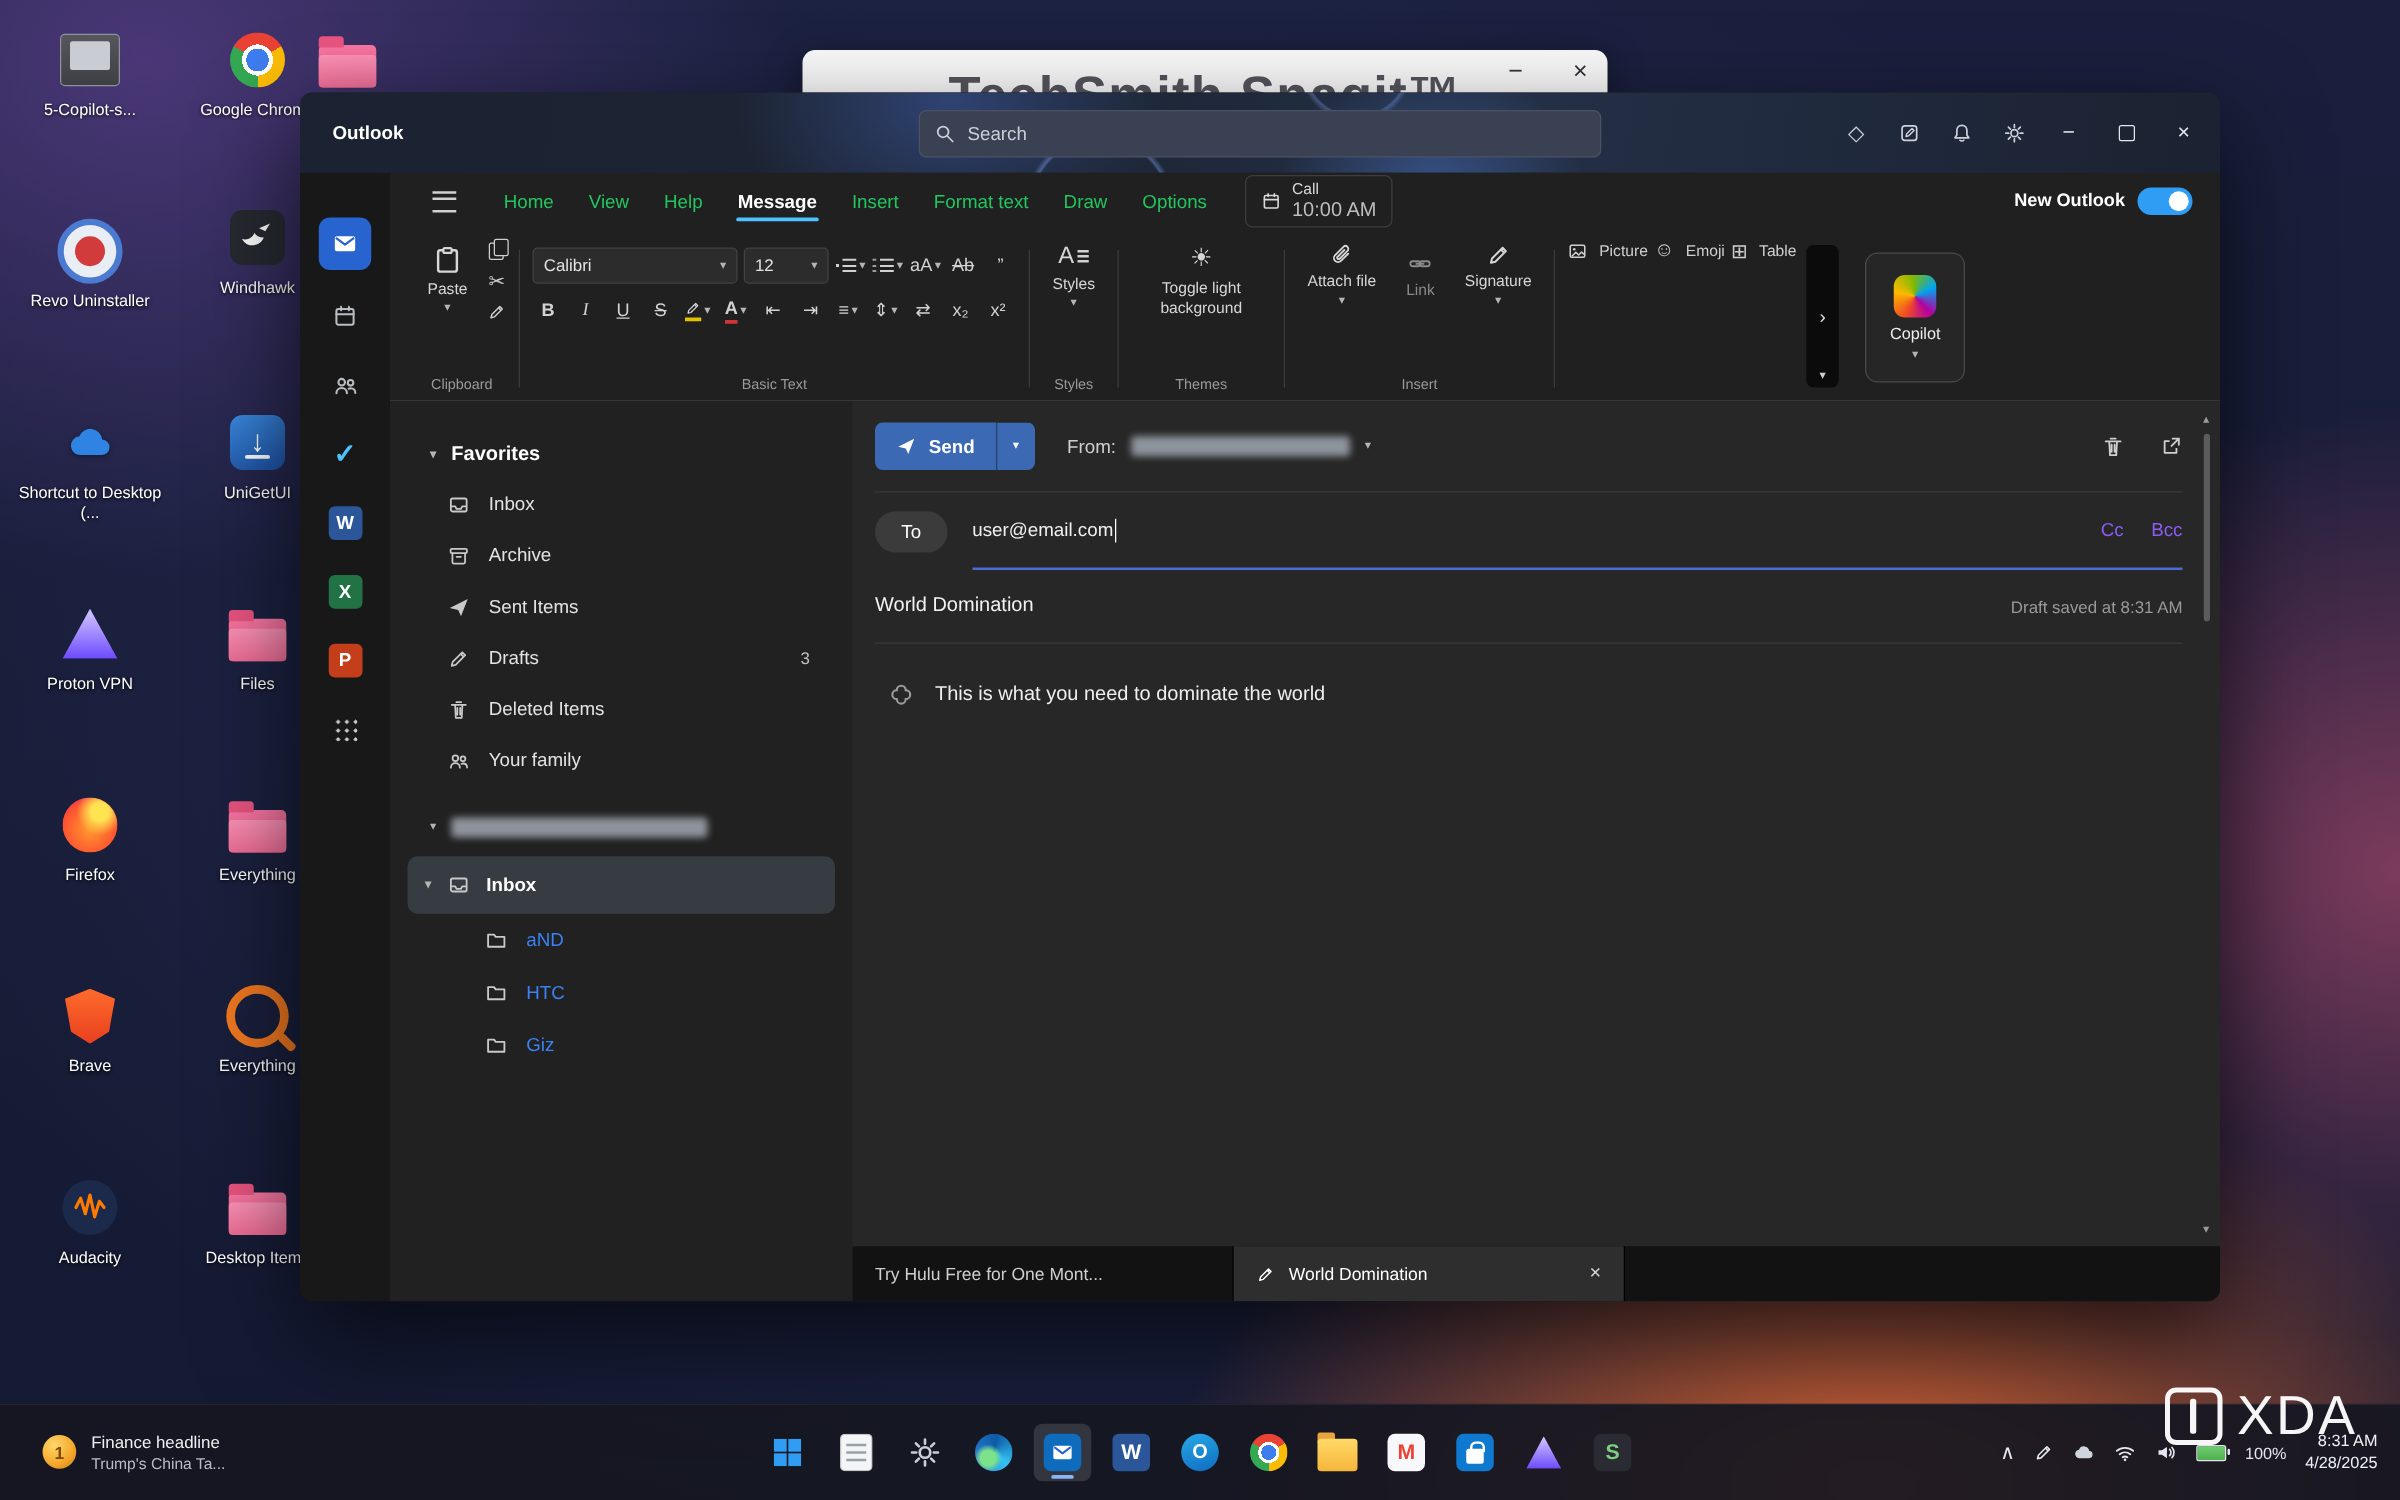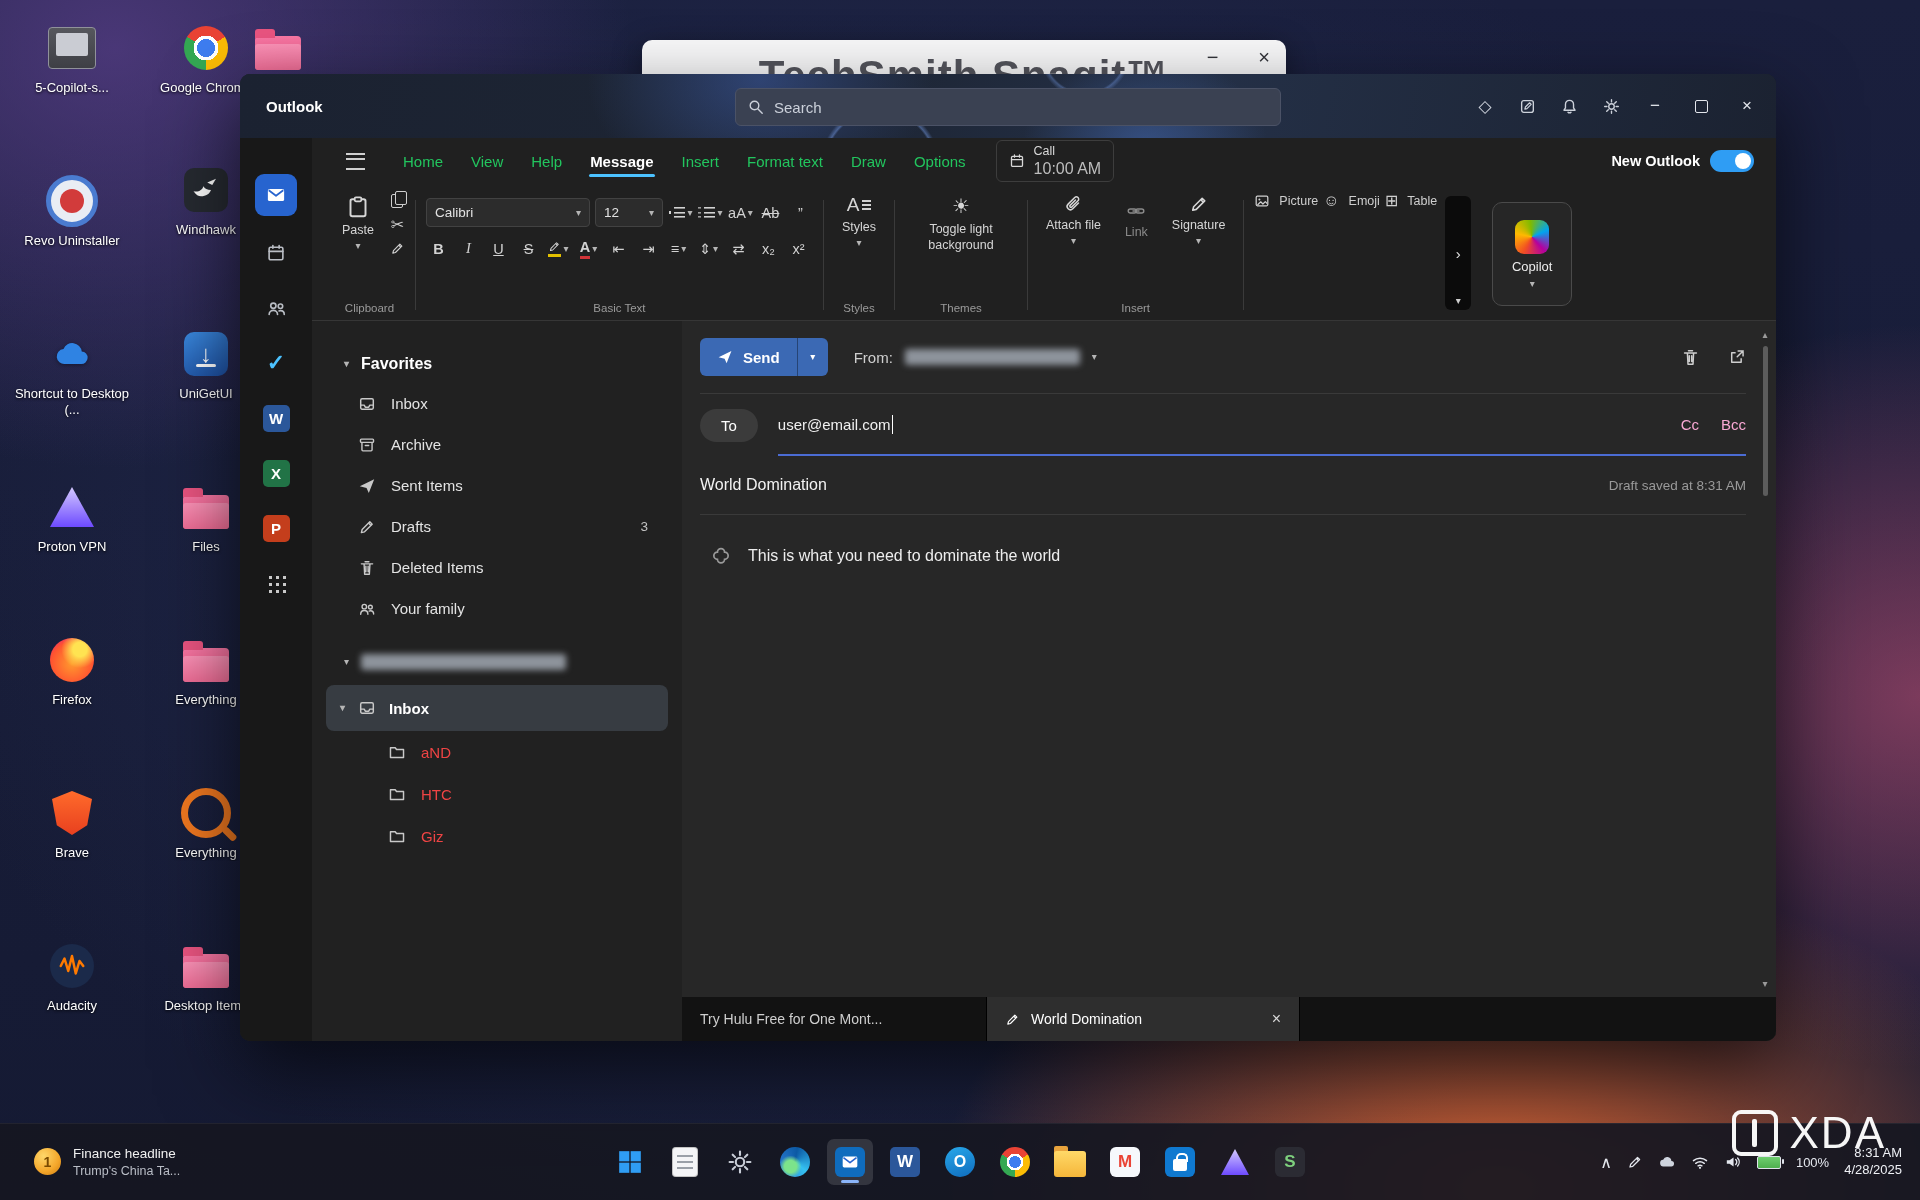--- a/index.html
+++ b/index.html
@@ -128,35 +128,35 @@
   
   .content{flex:1;display:flex;min-height:0}
   .fpane{flex:0 0 370px;background:#212121;padding-top:24px;font-size:15px;color:#e6e6e6;overflow:hidden}
   .fhead{display:flex;align-items:center;gap:12px;padding-left:32px;font-size:16px;font-weight:700;height:38px;color:#fff}
   .fitem{display:flex;align-items:center;gap:15px;height:41px;padding-left:46px;padding-right:34px;color:#e3e3e3}
   .fitem .cnt{margin-left:auto;color:#c3c3c3;font-size:13.5px}
   .fic{color:#c9c9c9;display:flex}
   .acct{display:flex;align-items:center;gap:12px;height:42px;padding-left:32px;margin-top:12px}
   .redact{height:16px;border-radius:3px;background:#8e949c;filter:blur(3px)}
   .sel{margin:2px 14px 0 14px;height:46px;background:#373c42;border-radius:8px;display:flex;align-items:center;gap:13px;padding-left:14px;font-weight:700;color:#fff}
-  .sub{display:flex;align-items:center;gap:15px;height:42px;padding-left:76px;color:#ef4444}
+  .sub{display:flex;align-items:center;gap:15px;height:42px;padding-left:76px;color:#3b82f6}
   .rightcol{flex:1;display:flex;flex-direction:column;background:#272727;min-width:0;position:relative}
   .compose{flex:1;position:relative;padding:0 30px 0 18px}
   .crow1{display:flex;align-items:center;height:72px}
   .sendbtn{display:flex;height:38px;margin-right:26px}
   .send-main{display:flex;align-items:center;gap:10px;background:#3b69b4;color:#fff;font-size:15px;font-weight:700;padding:0 17px;border-radius:6px 0 0 6px}
   .send-dd{width:30px;background:#3b69b4;border-left:1px solid rgba(0,0,0,.35);border-radius:0 6px 6px 0;display:flex;align-items:center;justify-content:center;color:#fff}
   .fromwrap{display:flex;align-items:center;gap:12px;color:#cfcfcf;font-size:15px}
   .c1icons{margin-left:auto;display:flex;align-items:center;gap:28px;color:#cfcfcf}
   .hr{height:1px;background:#3a3a3a}
   .crow2{display:flex;align-items:stretch;height:62px;gap:20px}
   .topill{align-self:center;background:#3b3b3b;border-radius:17px;padding:8px 21px;font-size:15px;color:#fff}
   .tofield{flex:1;display:flex;align-items:center;gap:20px;border-bottom:2px solid #4b6cd4;font-size:15px;color:#f0f0f0}
   .caret{width:1.5px;height:19px;background:#fff;margin-left:1px}
-  .ccbcc{margin-left:auto;display:flex;gap:22px;color:#f9a8d4}
+  .ccbcc{margin-left:auto;display:flex;gap:22px;color:#8b5cf6}
   .crow3{display:flex;align-items:center;height:58px}
   .subject{font-size:16px;color:#f2f2f2}
   .draftst{margin-left:auto;color:#9a9a9a;font-size:13.5px}
   .bodyarea{padding:30px 0 0 10px;display:flex;gap:16px;align-items:center;font-size:16px;color:#eee}
   .vscroll{position:absolute;top:8px;bottom:8px;right:5px;width:12px;display:flex;flex-direction:column;align-items:center;color:#9a9a9a;font-size:10px}
   .vthumb{width:5px;height:150px;background:#5c5c5c;border-radius:3px;margin-top:6px}
   .vdown{margin-top:auto}
   .btabs{flex:0 0 44px;background:#121212;display:flex;align-items:stretch}
   .btab{display:flex;align-items:center;gap:11px;padding:0 18px;font-size:14px;color:#cfcfcf;border-right:1px solid #000;width:268px}
   .btab .x{margin-left:auto;font-size:16px;color:#d9d9d9}

